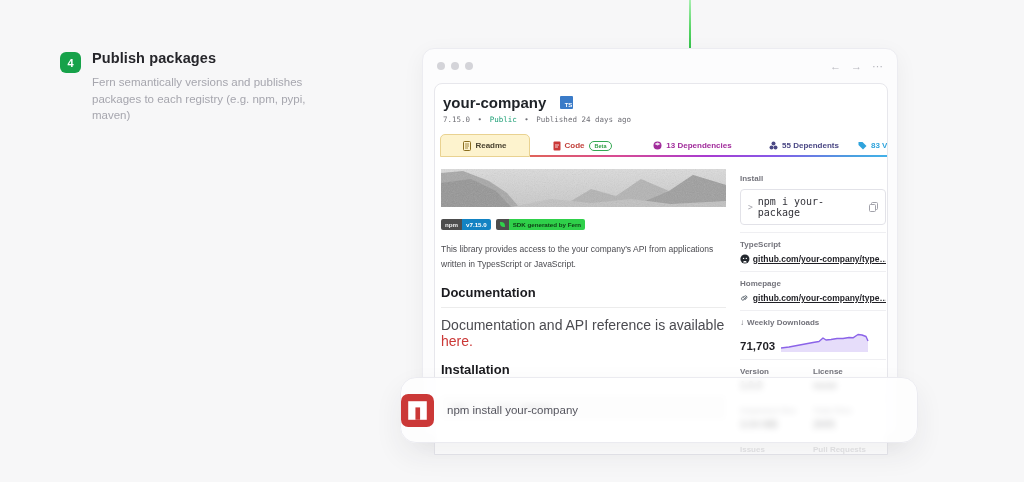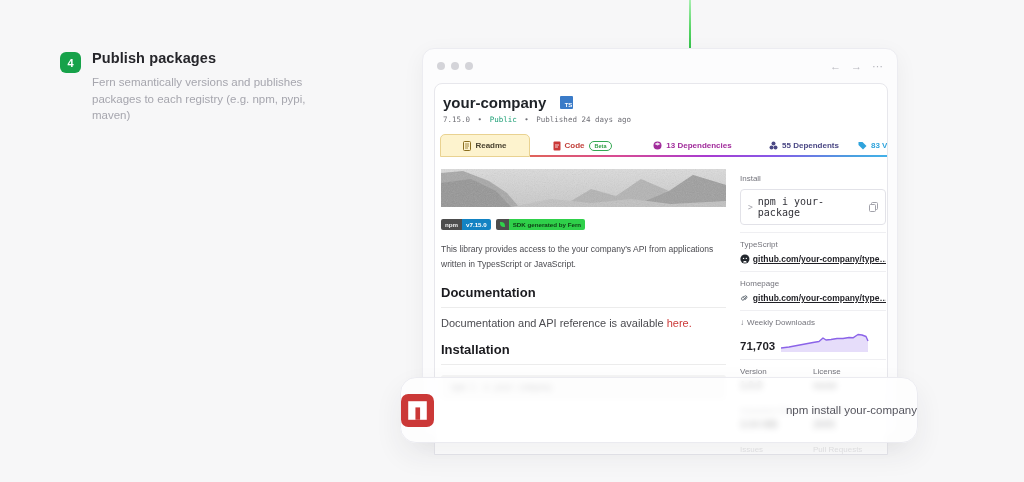--- a/index.html
+++ b/index.html
@@ -72,28 +72,28 @@
   .badges { margin-top:12px; display:flex; gap:5px; }
   .shield { display:flex; font-size:6.2px; font-weight:bold; height:11px; line-height:11px;
     border-radius:2px; overflow:hidden; }
   .shield .l { background:#4d4d4d; color:#eee; padding:0 4px; display:flex; align-items:center; gap:2px; }
   .shield .r-blue { background:#1283c3; color:#fff; padding:0 4px; }
   .shield .r-green { background:#2fd04a; color:#0e3d14; padding:0 4px; }
   .fern-leaf { width:5px; height:5px; background:#2fd04a; border-radius:0 4px 0 4px; display:inline-block; }
   .intro { margin-top:12px; font-size:8.5px; line-height:1.75; color:#4b4b50; }
   .h2 { margin-top:13px; font-size:13px; font-weight:bold; color:#1b1b1f;
     padding-bottom:7px; border-bottom:1px solid #ececec; }
-  .doc-line { margin-top:9px; font-size:11px; color:#4b4b50; }
+  .doc-line { margin-top:9px; font-size:14px; color:#4b4b50; }
   .doc-line a { color:#cb3837; text-decoration:none; }
   .code-block { margin-top:10px; background:#f5f5f5; border-radius:3px; padding:8px 10px;
     font-family:"DejaVu Sans Mono", monospace; font-size:8px; color:#3f3f46; }
 
   
   .sidebar { width:146px; margin-left:14px; padding-top:8px; }
-  .sb-label { font-size:8px; font-weight:normal; color:#74747c; }
+  .sb-label { font-size:8px; font-weight:bold; color:#74747c; }
   .sb-section { padding:7px 0; border-bottom:1px solid #efeff2; }
   .install-box { margin-top:6px; border:1px solid #e2e2e8; border-radius:4px;
     background:#fff; padding:6px 7px; display:flex; align-items:center; gap:5px; }
   .install-box .prompt { color:#a8a8b0; font-family:"DejaVu Sans Mono", monospace; font-size:8px; }
   .install-box .cmd { font-family:"DejaVu Sans Mono", monospace; font-size:10px; color:#33333a; flex:1; }
   .sb-link-row { margin-top:5px; display:flex; align-items:center; gap:3px; }
   .sb-link { font-size:8.5px; font-weight:bold; color:#1f1f24; text-decoration:underline;
     white-space:nowrap; overflow:hidden; }
   .dl-label { display:flex; align-items:center; gap:3px; }
   .dl-arrow { font-size:8px; color:#74747c; }
@@ -102,21 +102,21 @@
   .spark { display:block; }
   .stats { display:flex; }
   .stat { width:50%; }
   .stat .v { margin-top:4px; font-size:10px; font-weight:bold; color:#232328; }
   .ghost { opacity:.18; border-bottom:none; }
 
   
   .float-card { position:absolute; left:400px; top:377px; width:518px; height:66px;
     background:rgba(255,255,255,.78); border:1px solid #ebebf0; border-radius:16px;
     box-shadow:0 12px 28px rgba(40,40,60,.07); backdrop-filter:blur(3px);
-    display:flex; align-items:center; justify-content:space-between; gap:13px; z-index:5; }
+    display:flex; align-items:center; justify-content:flex-start; gap:13px; z-index:5; }
   .float-label { font-size:11.5px; color:#55555e; }
 </style>
 </head>
 <body>
 
 <div class="connector"></div>
 
 <div class="step">
   <div class="step-badge">4</div>
   <div class="step-title">Publish packages</div>

